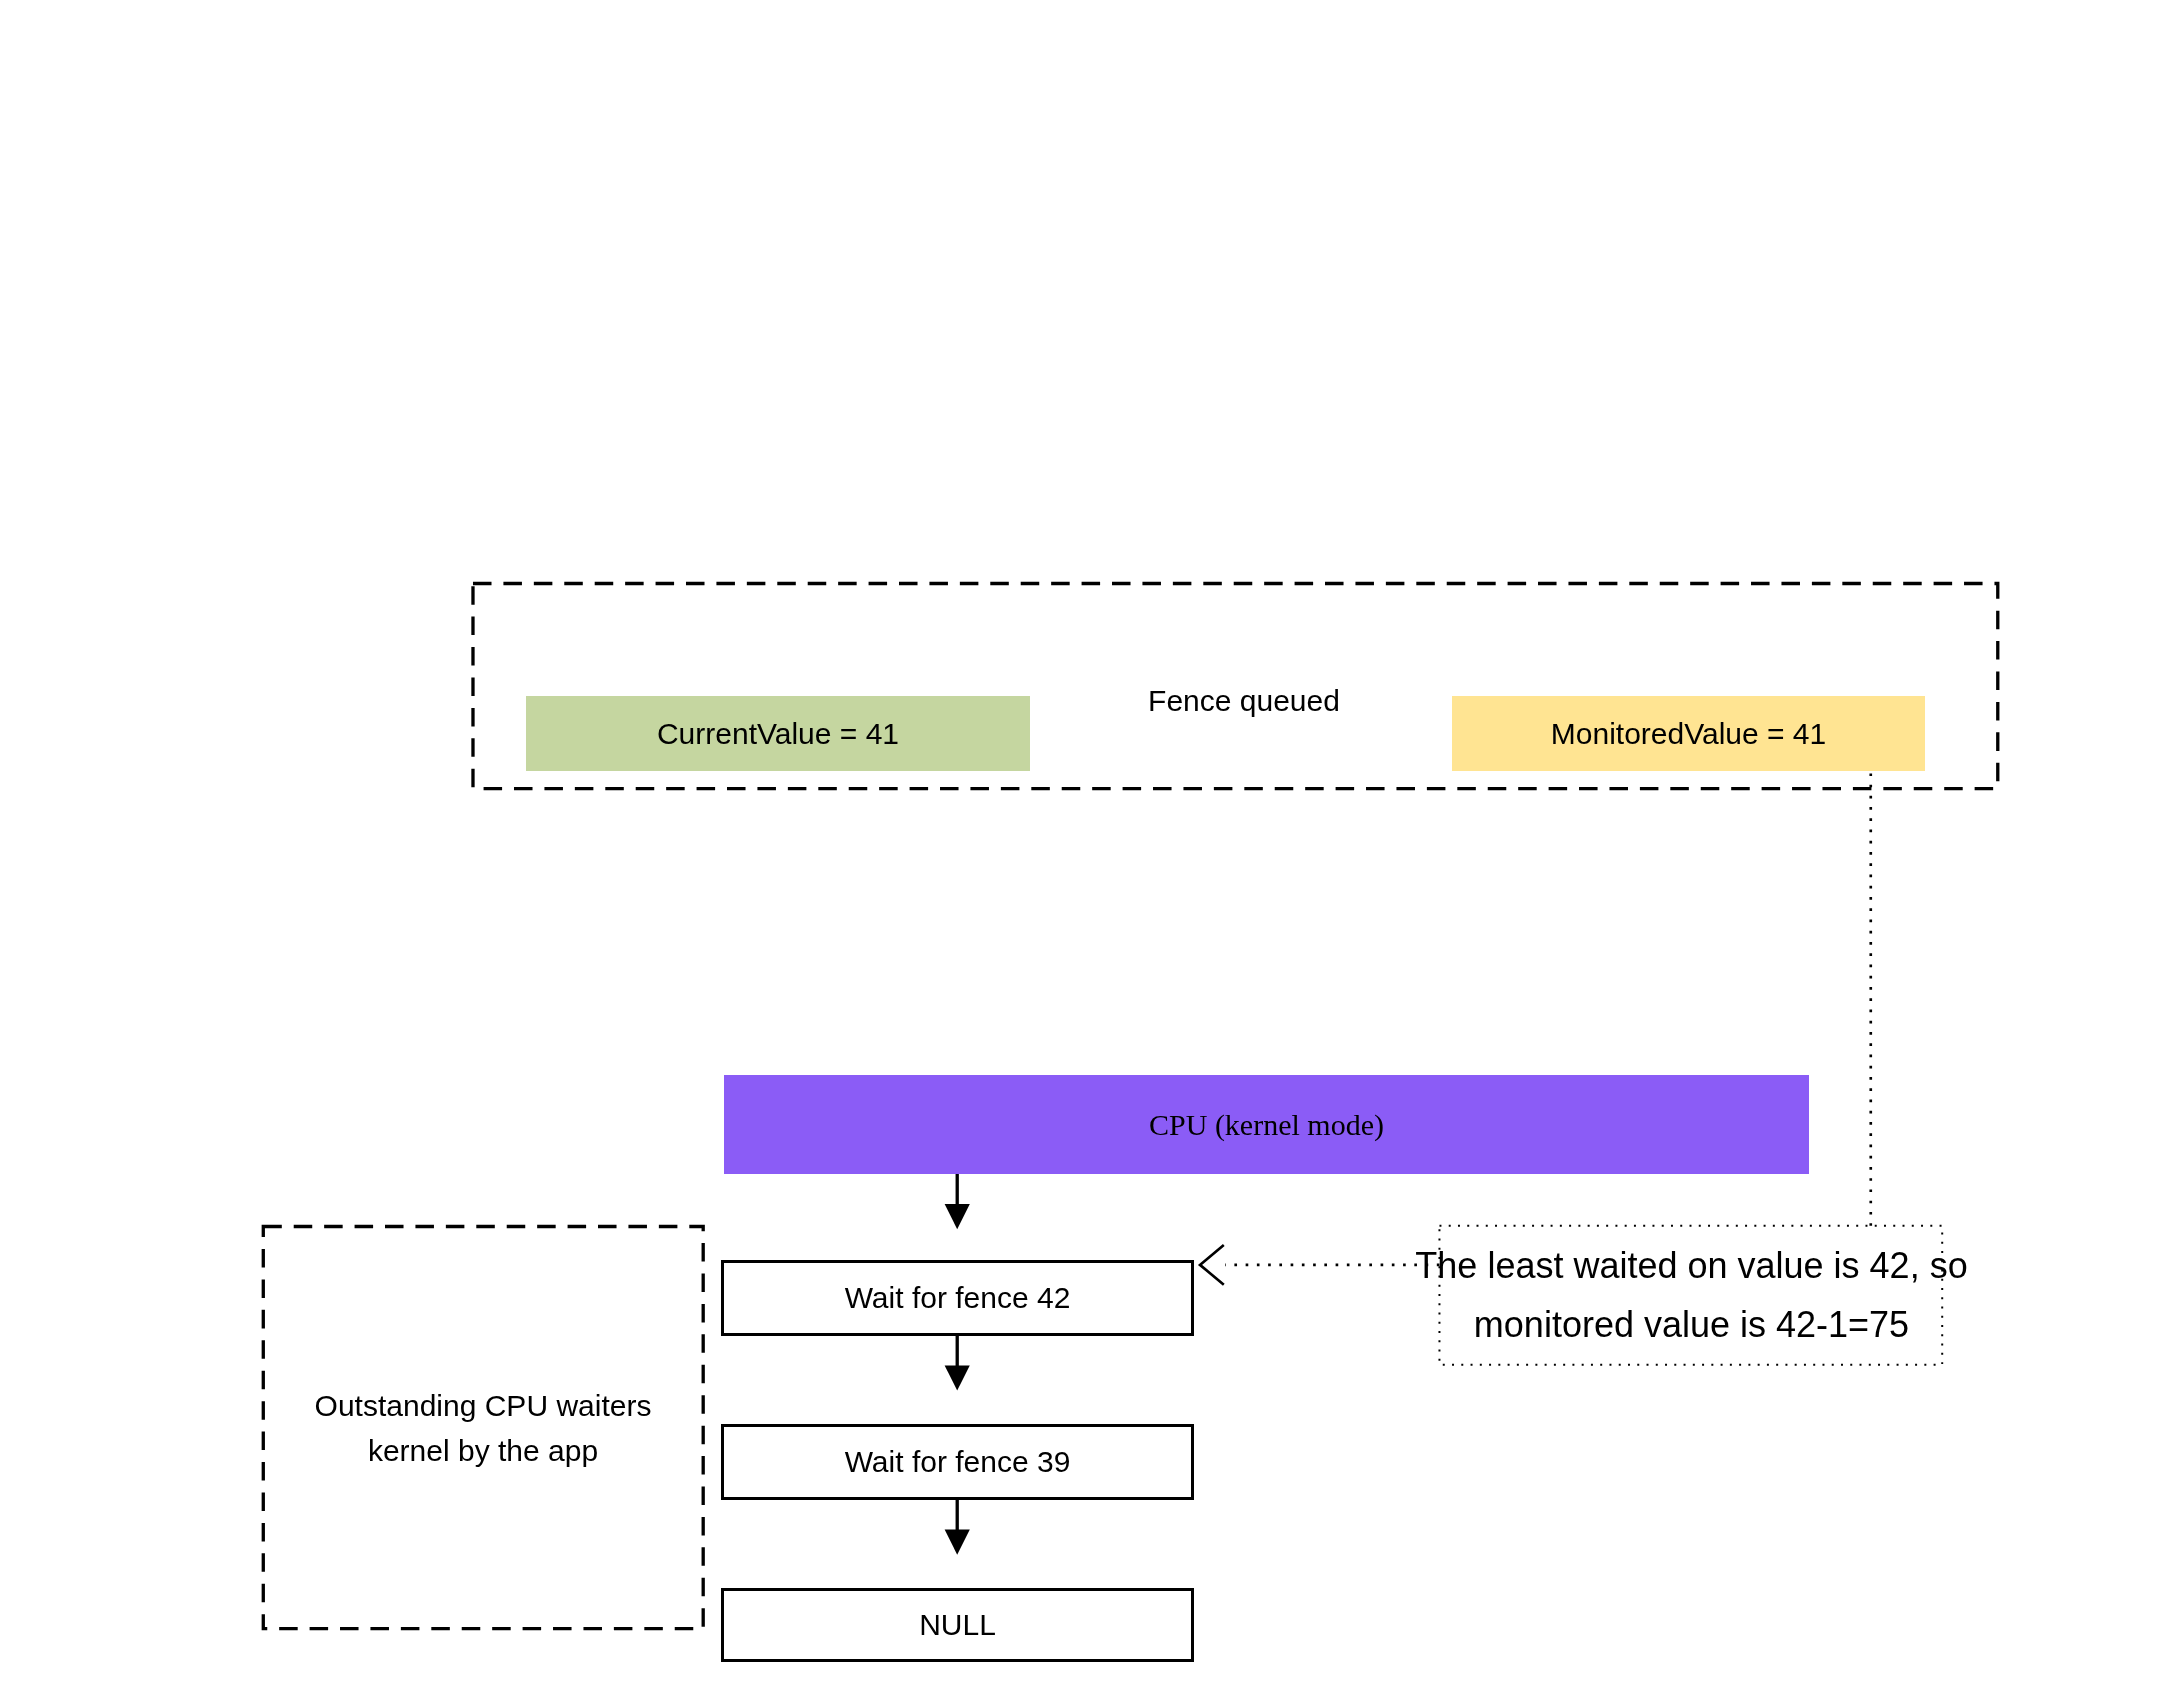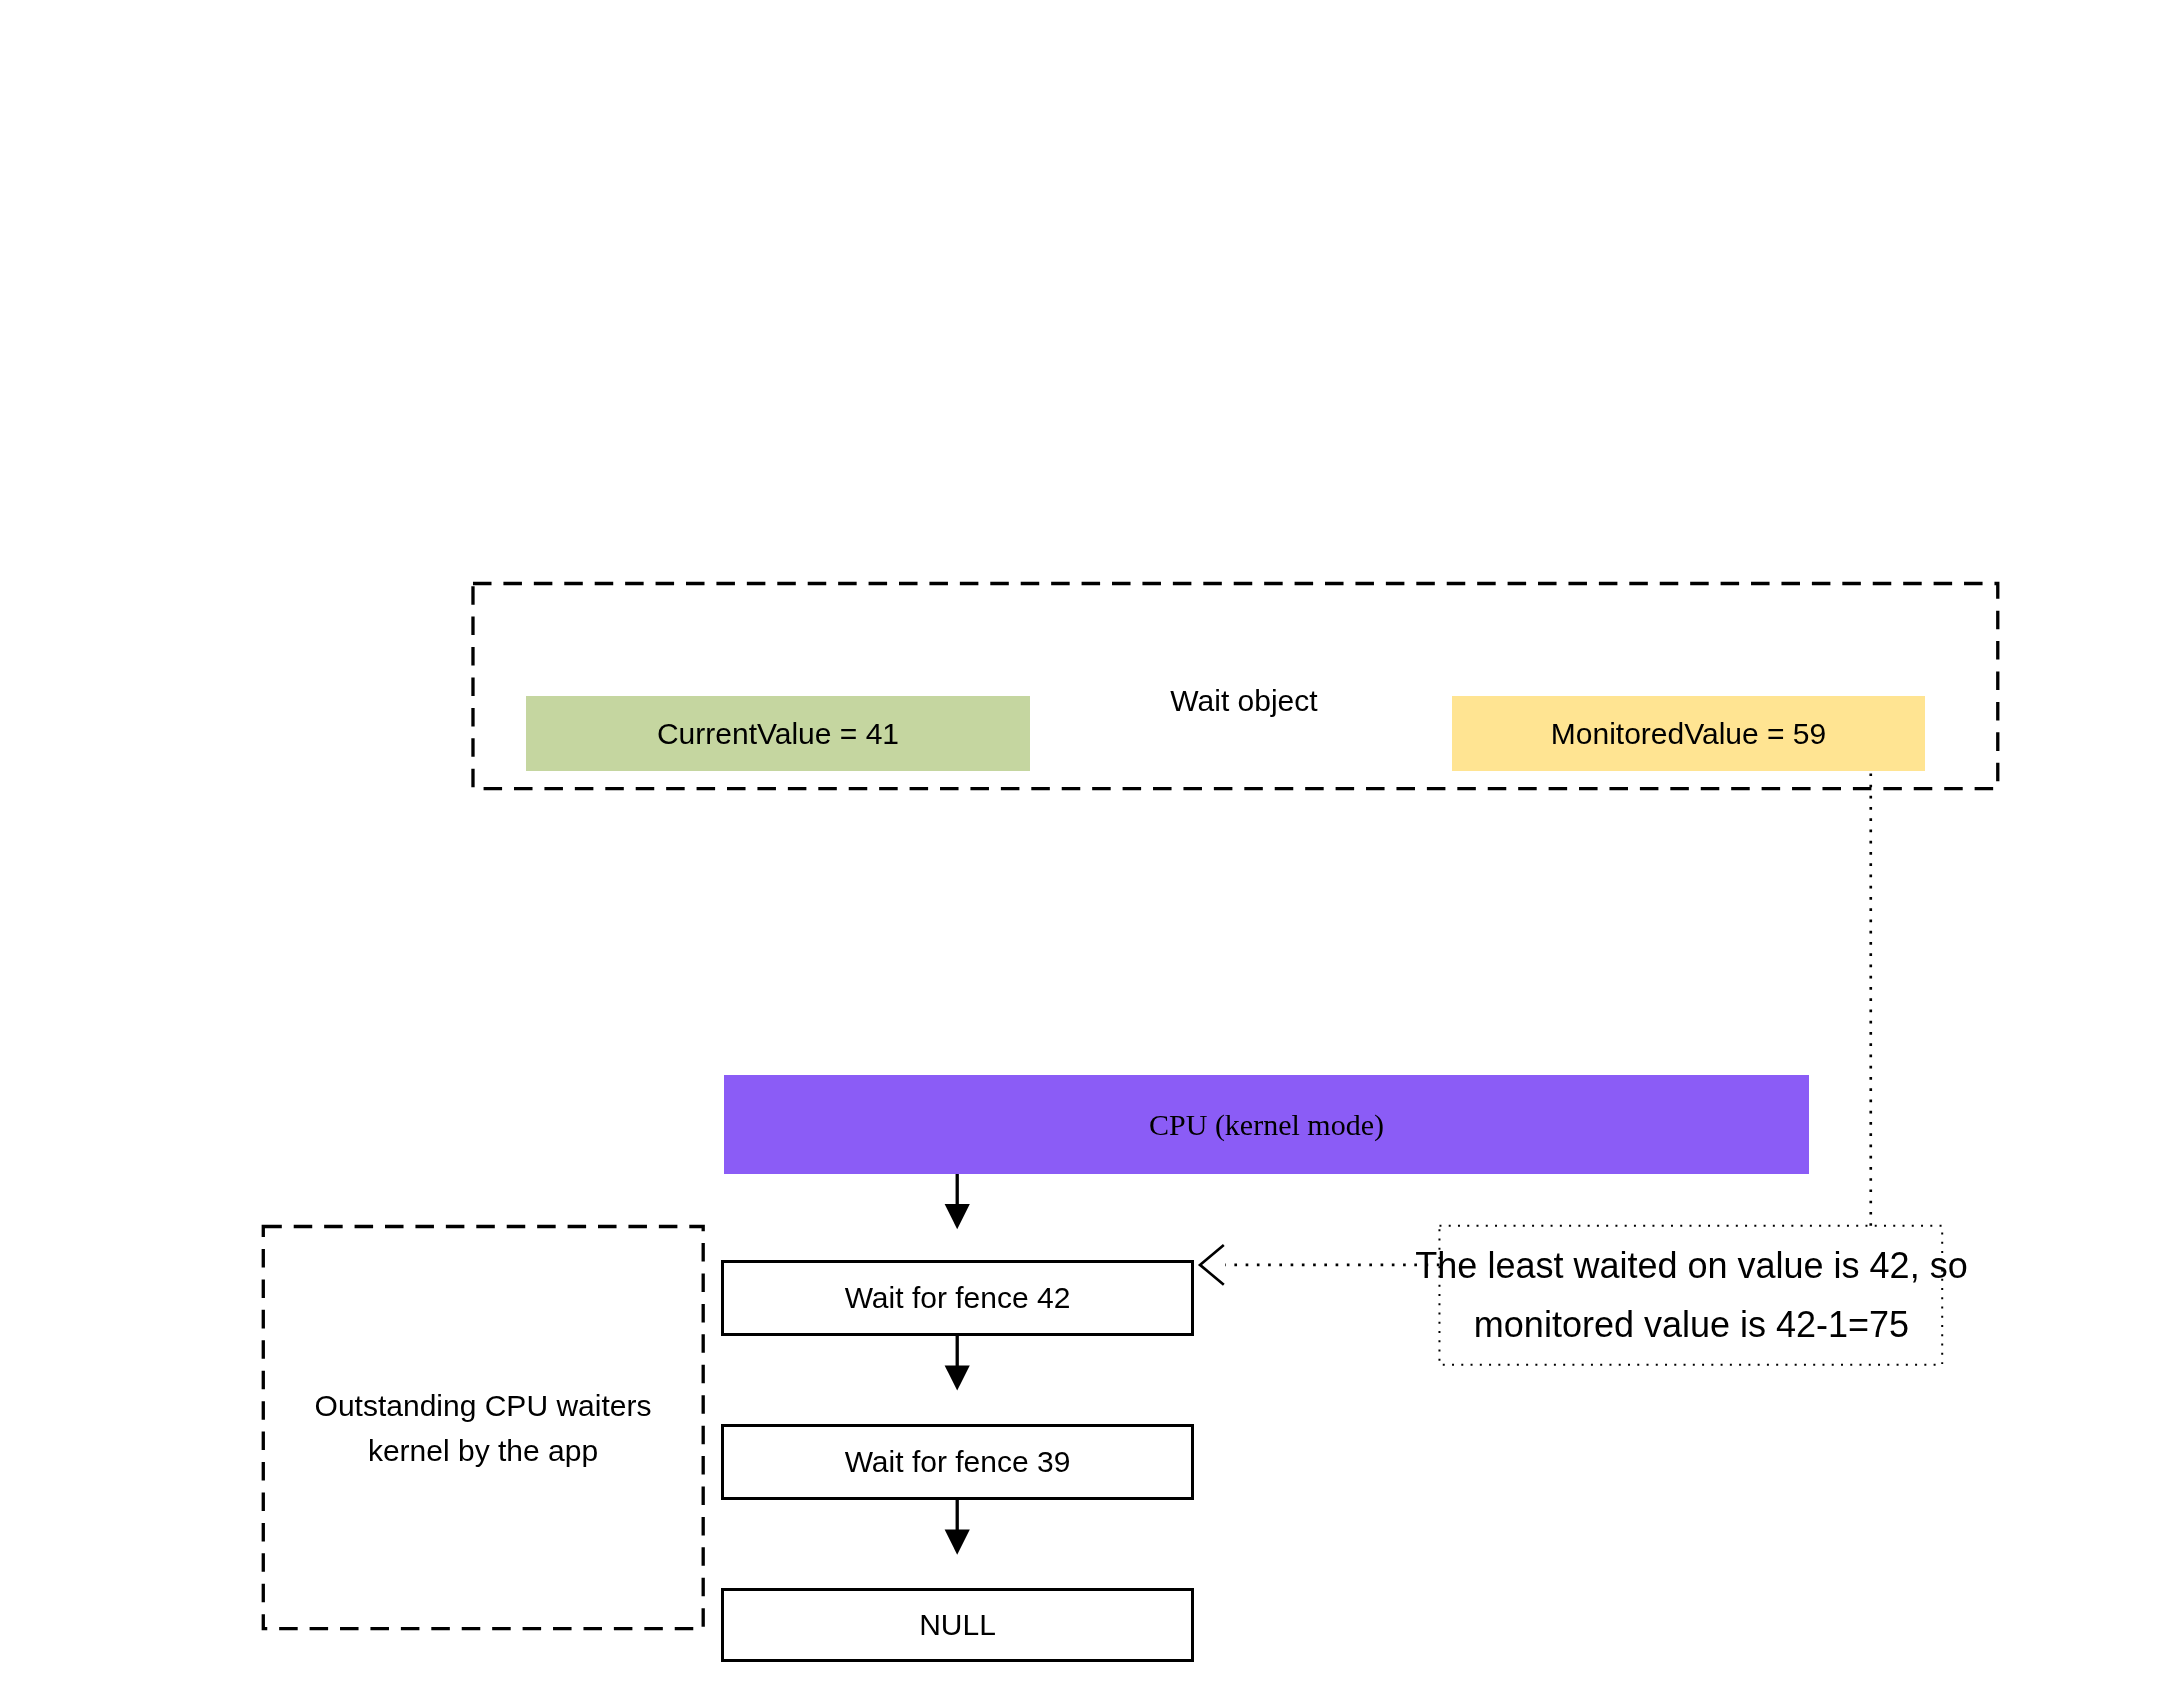--- a/index.html
+++ b/index.html
@@ -98,23 +98,23 @@
     </g>
 
     <g>
       <line x1="2828" y1="1853" x2="2828" y2="1148" stroke="#000000" stroke-width="4" stroke-dasharray="4 13"></line>
       <polyline points="2802,1146 2828,1114 2854,1146" fill="none" stroke="#000000" stroke-width="4"></polyline>
     </g>
   </svg>
 
   <div class="box fill-box" id="current-value-box" style="left: 526px; top: 663px; width: 504px; height: 75px; background-color: rgb(197, 214, 160);">CurrentValue = 41</div>
 
-  <div class="plain-label" id="fence-object-label" style="left:1072px; top:663px; width:344px; height:75px;">Wait object</div>
+  <div class="plain-label" id="fence-object-label" style="left:1072px; top:663px; width:344px; height:75px;">Fence queued</div>
 
-  <div class="box fill-box" id="monitored-value-box" style="left: 1452px; top: 663px; width: 473px; height: 75px; background-color: rgb(255, 228, 146);">MonitoredValue = 59</div>
+  <div class="box fill-box" id="monitored-value-box" style="left: 1452px; top: 663px; width: 473px; height: 75px; background-color: rgb(255, 228, 146);">MonitoredValue = 41</div>
 
   <div class="box fill-box" id="cpu-kernel-box" style="left: 724px; top: 1042px; width: 1085px; height: 99px; background-color: #8b5cf6; font-family: Liberation Serif, serif;">CPU (kernel mode)</div>
 
   <div class="box outline-box" id="wait-fence-42-box" style="left:721px; top:1227px; width:473px; height:76px;">Wait for fence 42</div>
 
   <div class="box outline-box" id="wait-fence-43-box" style="left:721px; top:1391px; width:473px; height:76px;">Wait for fence 39</div>
 
   <div class="box outline-box" id="null-box" style="left:721px; top:1555px; width:473px; height:74px;">NULL</div>
 
   <div class="plain-label multiline" id="cpu-waiters-label" style="left:263px; top:1227px; width:440px; height:402px;">

